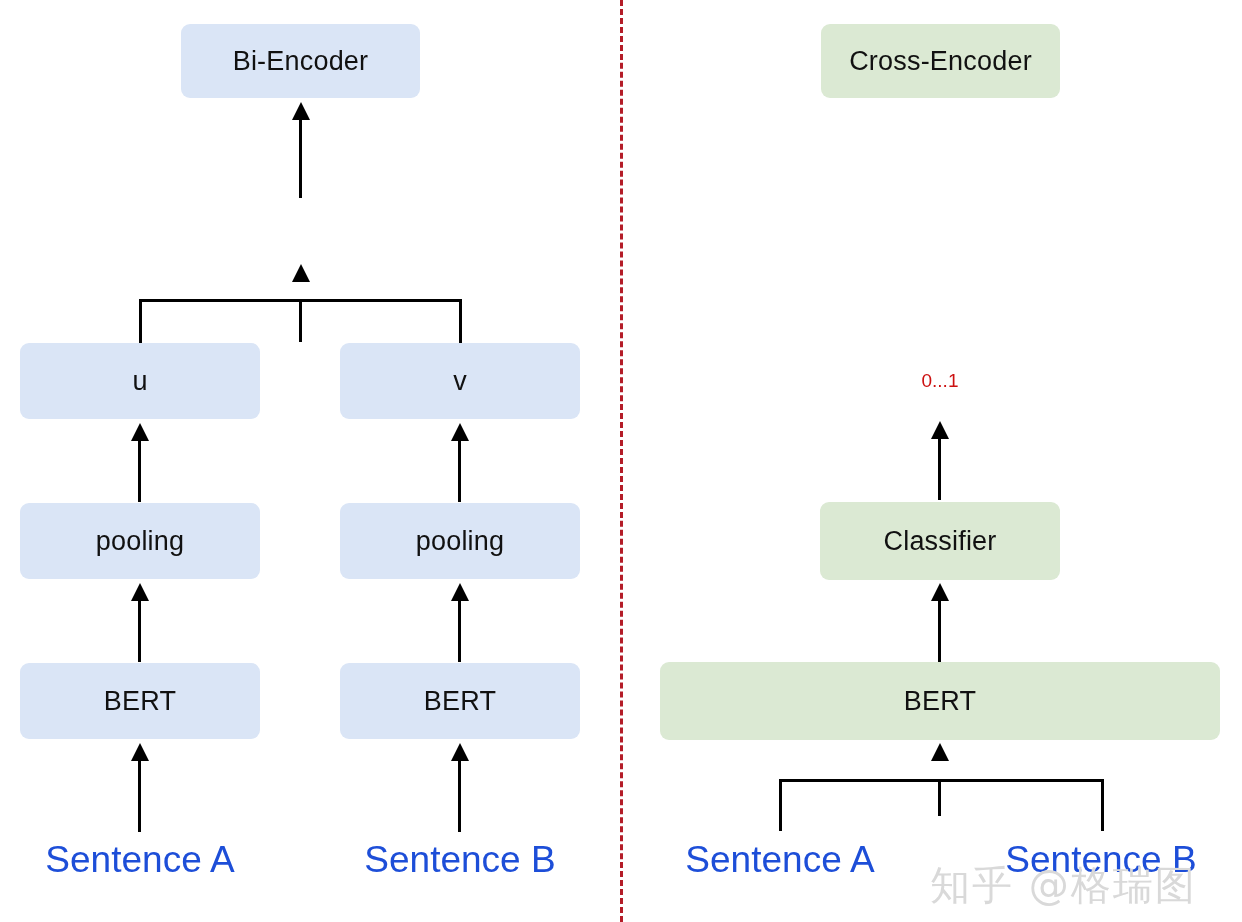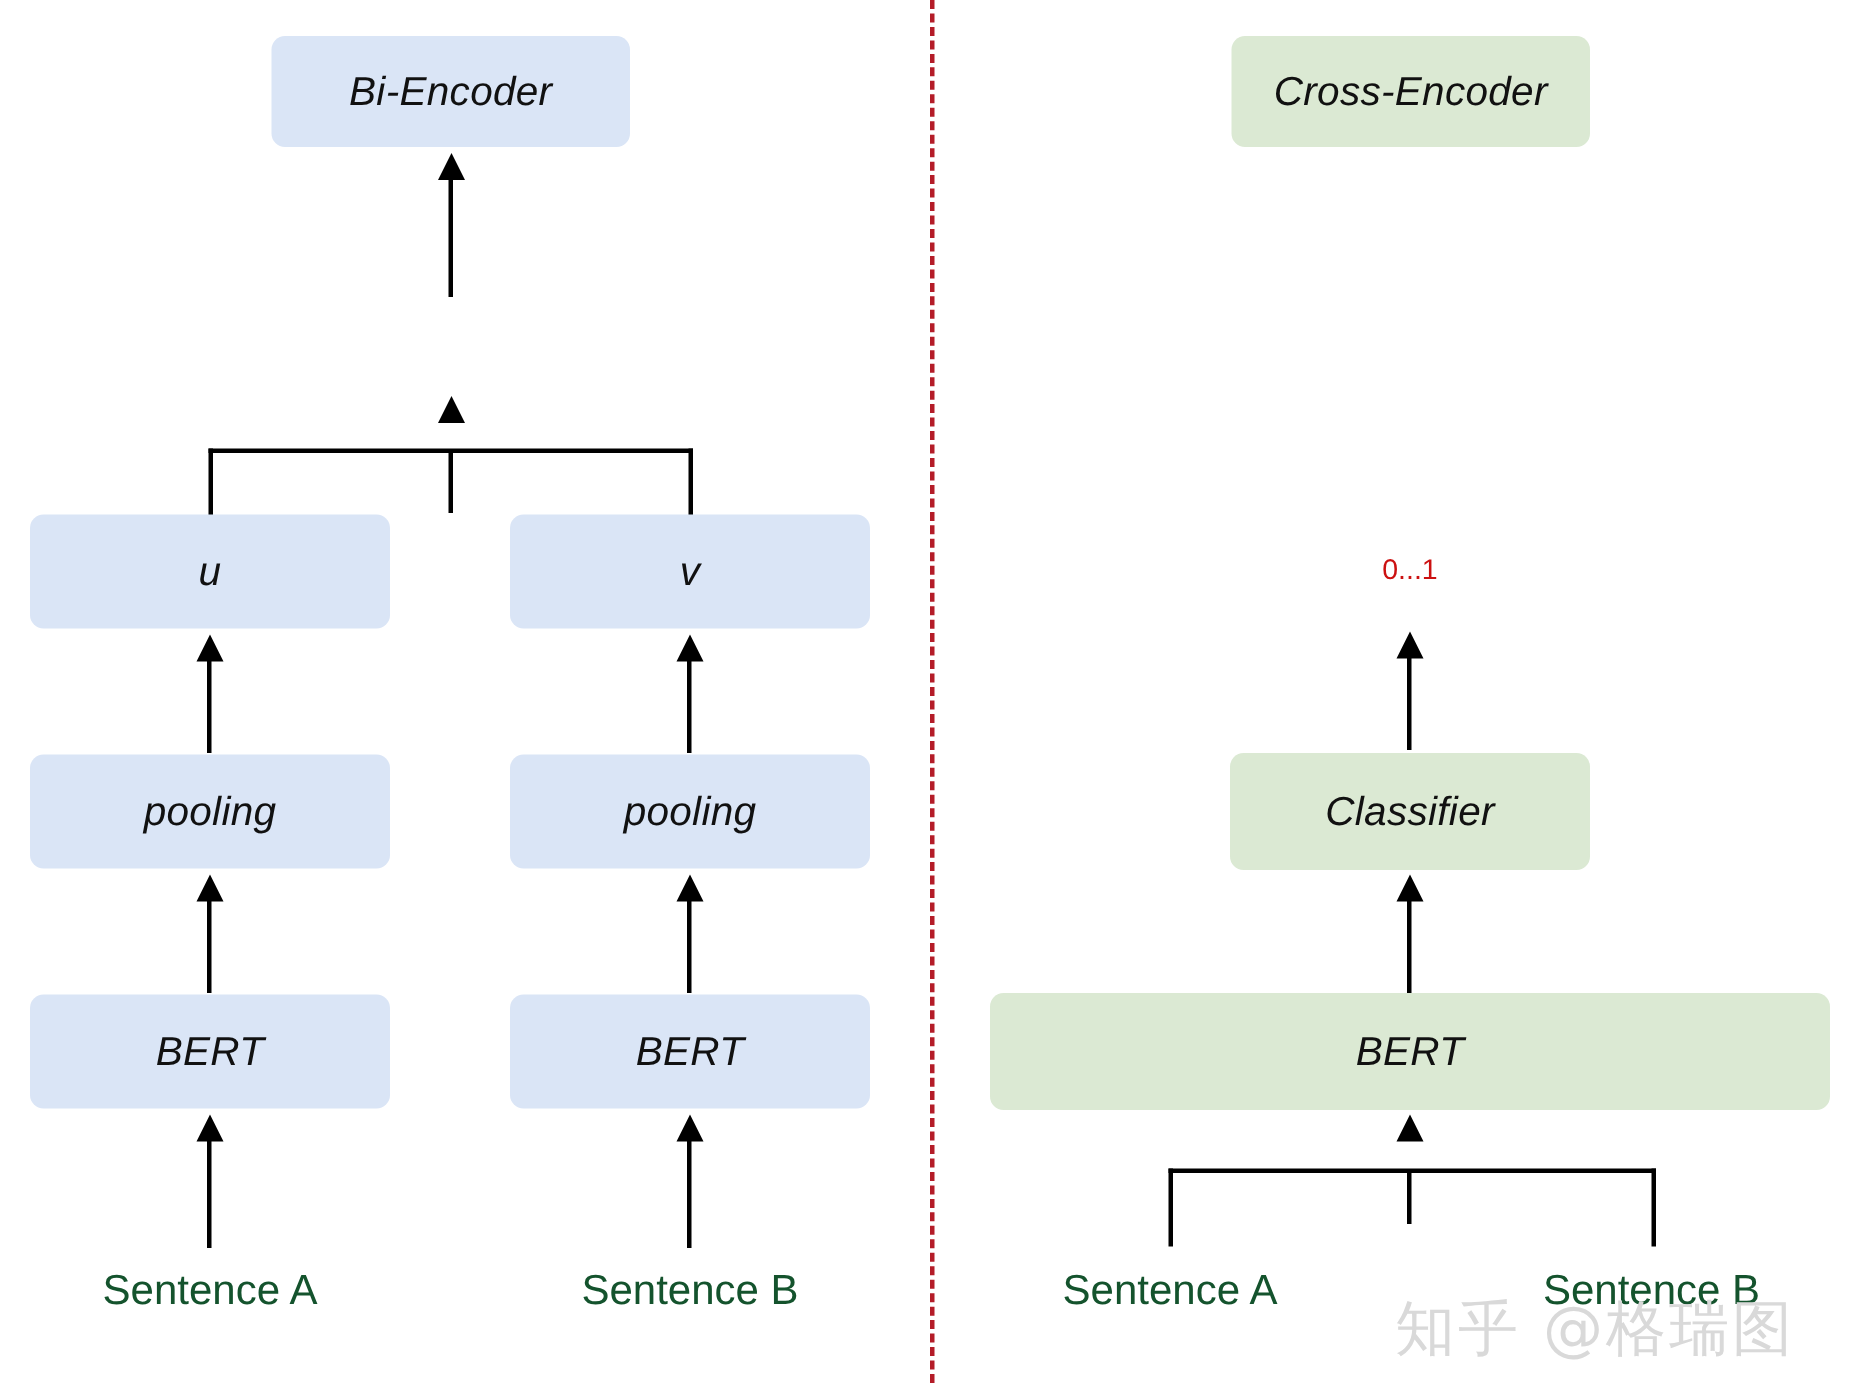--- a/index.html
+++ b/index.html
@@ -21,29 +21,28 @@
     position: absolute;
     display: flex;
     align-items: center;
     justify-content: center;
     border-radius: 9px;
     font-size: 27px;
     color: #111111;
     letter-spacing: 0.2px;
     box-sizing: border-box;
     white-space: nowrap;
-    font-style: italic;
   }
   .node.blue { background: #dae5f6; }
   .node.green { background: #dbe9d3; }
 
   .label-red {
     position: absolute;
-    font-size: 28px;
-    color: #14532d;
+    font-size: 37px;
+    color: #1d4ed8;
     white-space: nowrap;
     display: flex;
     align-items: center;
     justify-content: center;
   }
   .label-out {
     position: absolute;
     font-size: 19px;
     color: #cc1111;
     white-space: nowrap;

